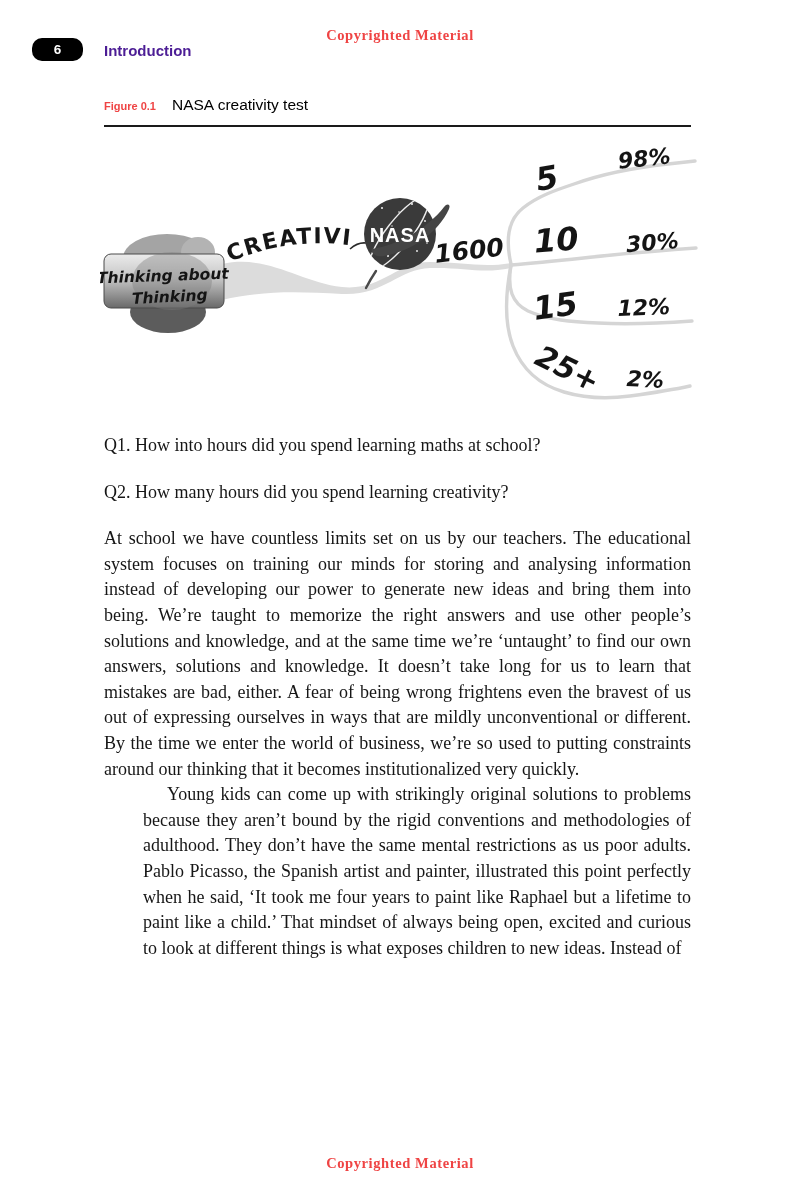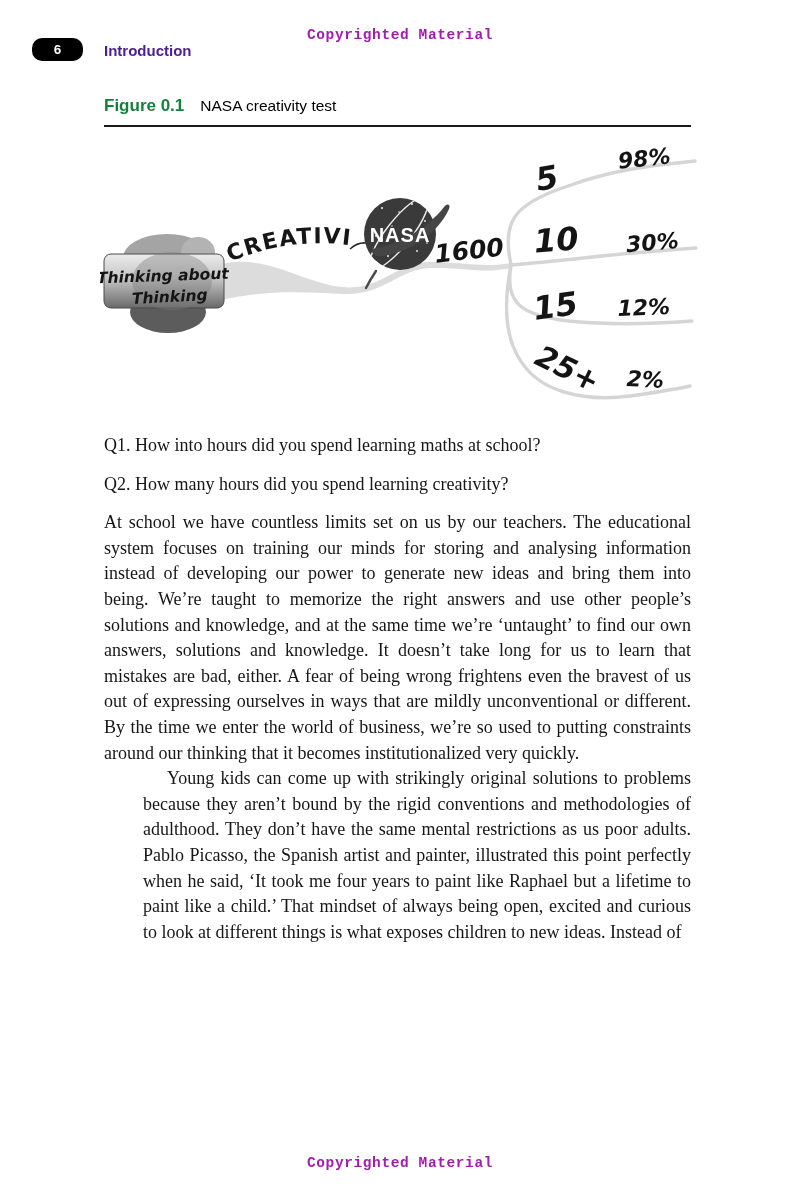--- a/index.html
+++ b/index.html
@@ -10,25 +10,25 @@
     background: #ffffff;
     overflow: hidden;
     font-family: "Liberation Sans", sans-serif;
     color: #1c1c1c;
   }
   .watermark {
     position: absolute;
     left: 0;
     width: 800px;
     text-align: center;
-    font-family: Liberation Mono, monospace;
+    font-family: Liberation Serif, serif;
     font-weight: bold;
     font-size: 14.5px;
     letter-spacing: 0.6px;
-    color: #a21caf;
+    color: #ef4444;
   }
   .watermark.top { top: 27px; }
   .watermark.bottom { top: 1155px; }
   .page-badge {
     position: absolute;
     left: 32px;
     top: 38px;
     width: 51px;
     height: 23px;
     background: #000000;
@@ -46,21 +46,21 @@
     font-size: 15px;
     font-weight: bold;
     color: #4c1d95;
   }
   .fig-caption {
     position: absolute;
     left: 104px;
     top: 96px;
     white-space: nowrap;
   }
-  .fig-label { font-size: 17px; font-weight: bold; color: #15803d; }
+  .fig-label { font-size: 11px; font-weight: bold; color: #ef4444; }
   .fig-title { font-size: 15.5px; color: #000000; margin-left: 16px; }
   .fig-rule {
     position: absolute;
     left: 104px;
     top: 125px;
     width: 587px;
     height: 2px;
     background: #1a1a1a;
   }
   .fig-svg { position: absolute; left: 100px; top: 130px; }
@@ -80,21 +80,21 @@
     left: 104px;
     top: 433px;
     width: 587px;
     font-family: "Liberation Serif", serif;
     font-size: 18px;
     line-height: 25.6px;
     color: #161616;
   }
   .body-text p { margin: 0; }
   .body-text p.justified { text-align: justify; hyphens: auto; }
-  .body-text p.gap { margin-top: 13px; }
+  .body-text p.gap { margin-top: 21px; }
   .body-text p.indent { text-indent: 24px; margin-left: 39px; }
 </style>
 </head>
 <body>
 
 <div class="page">
 
   <div class="watermark top">Copyrighted Material</div>
 
   <div class="page-badge">6</div>

